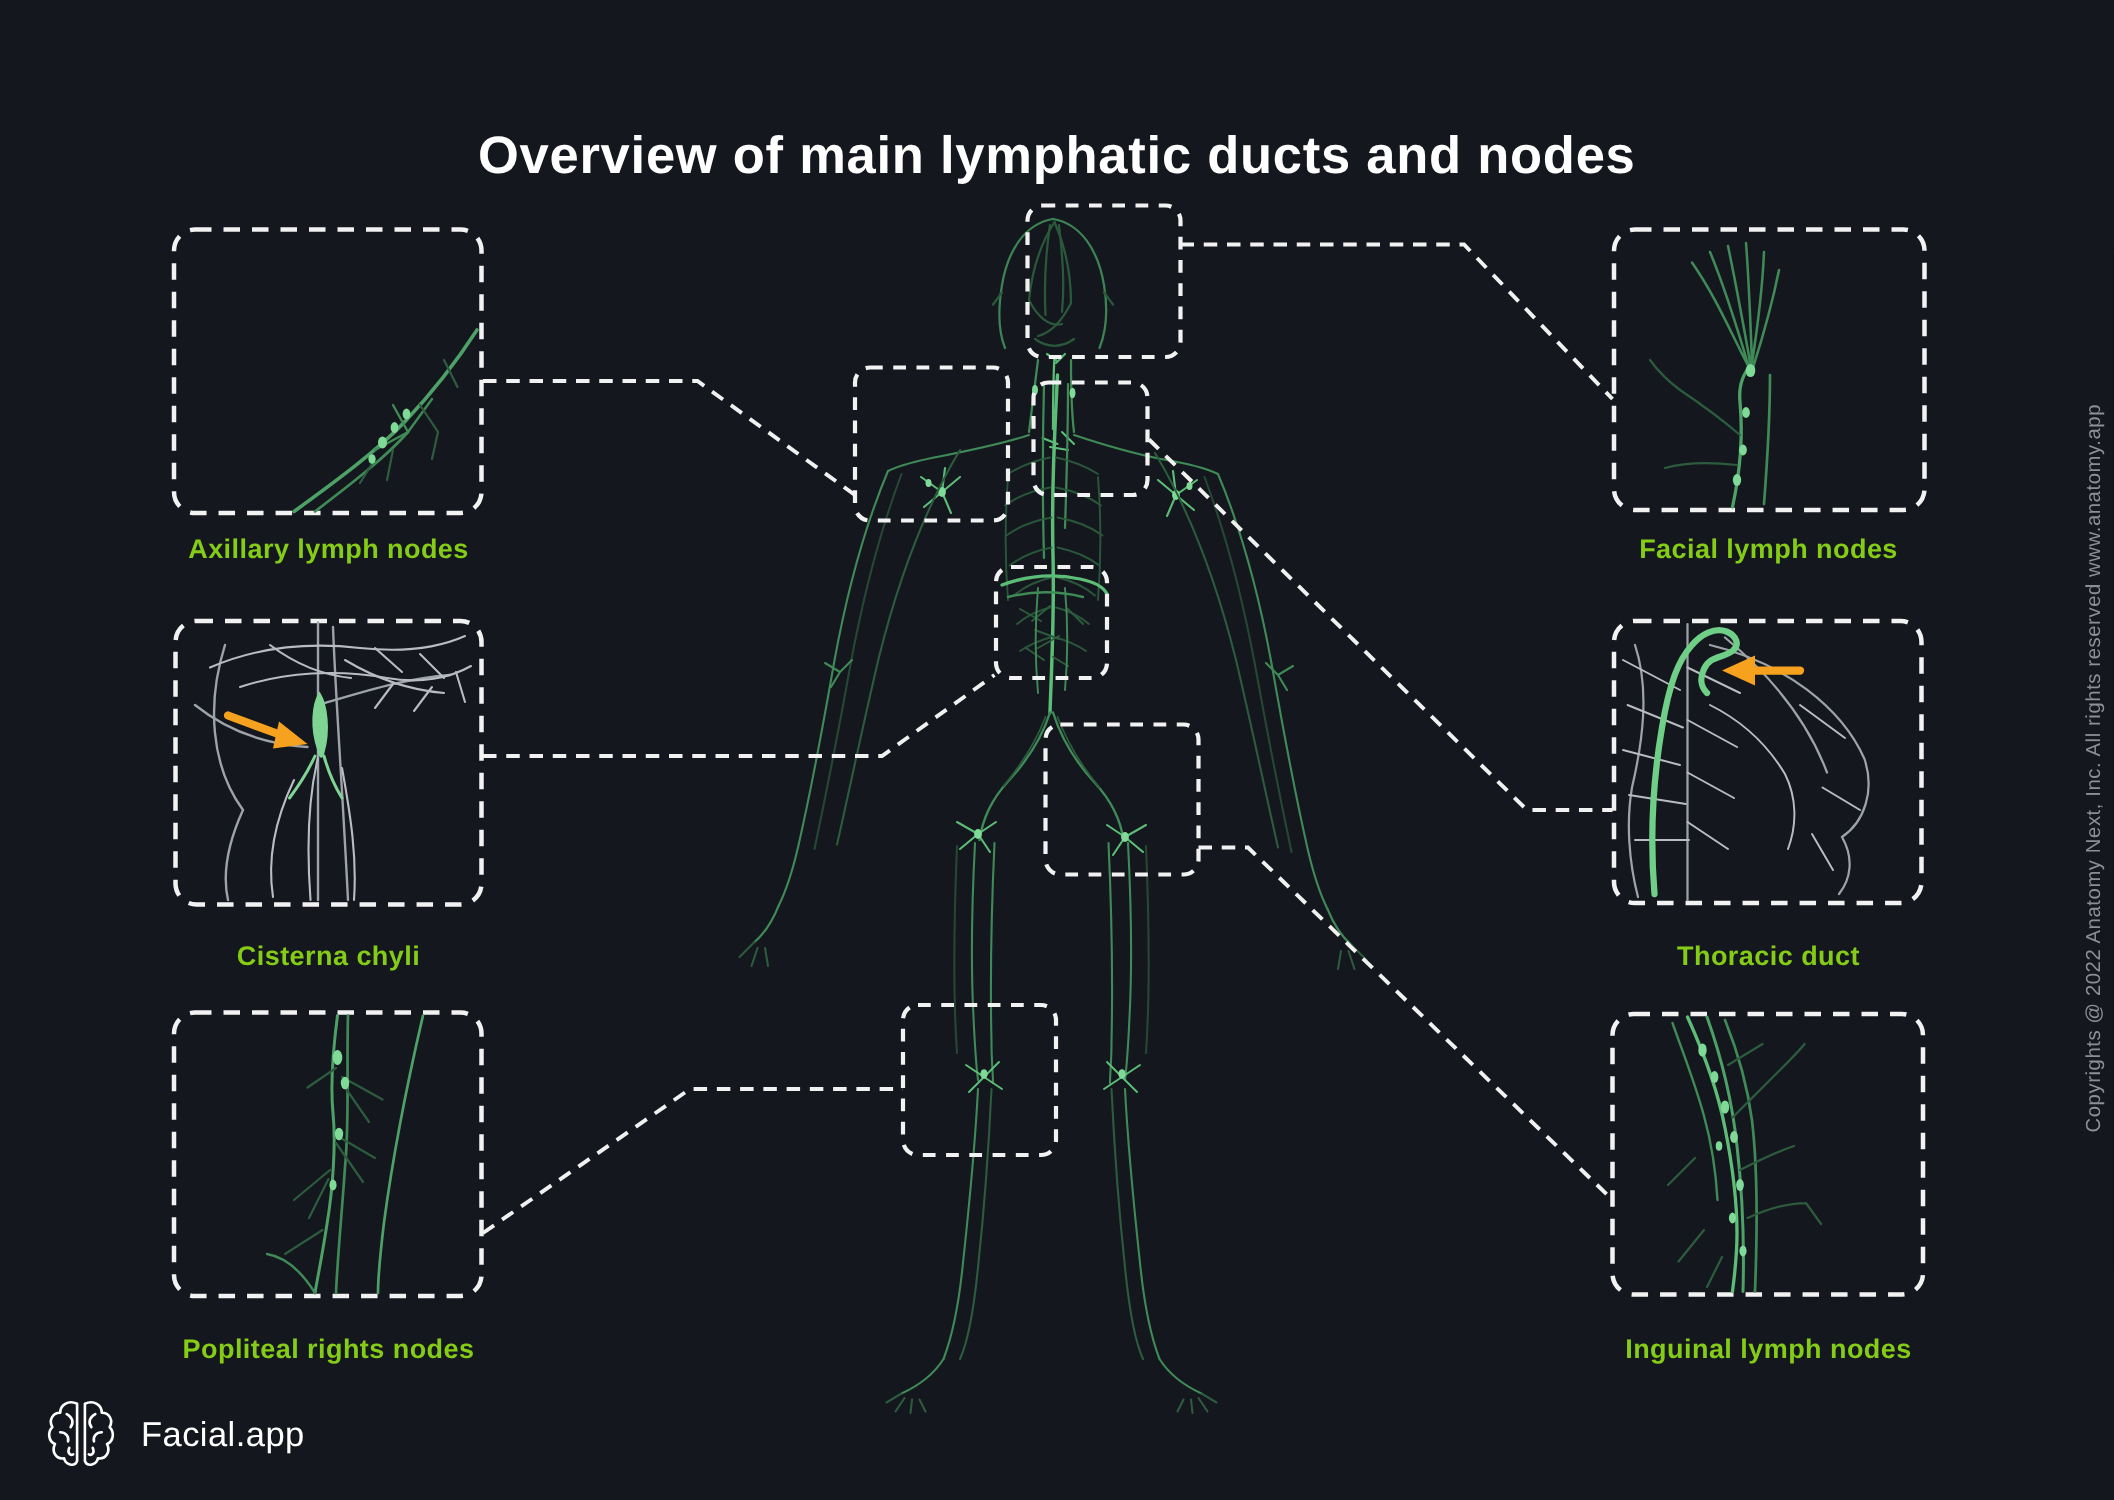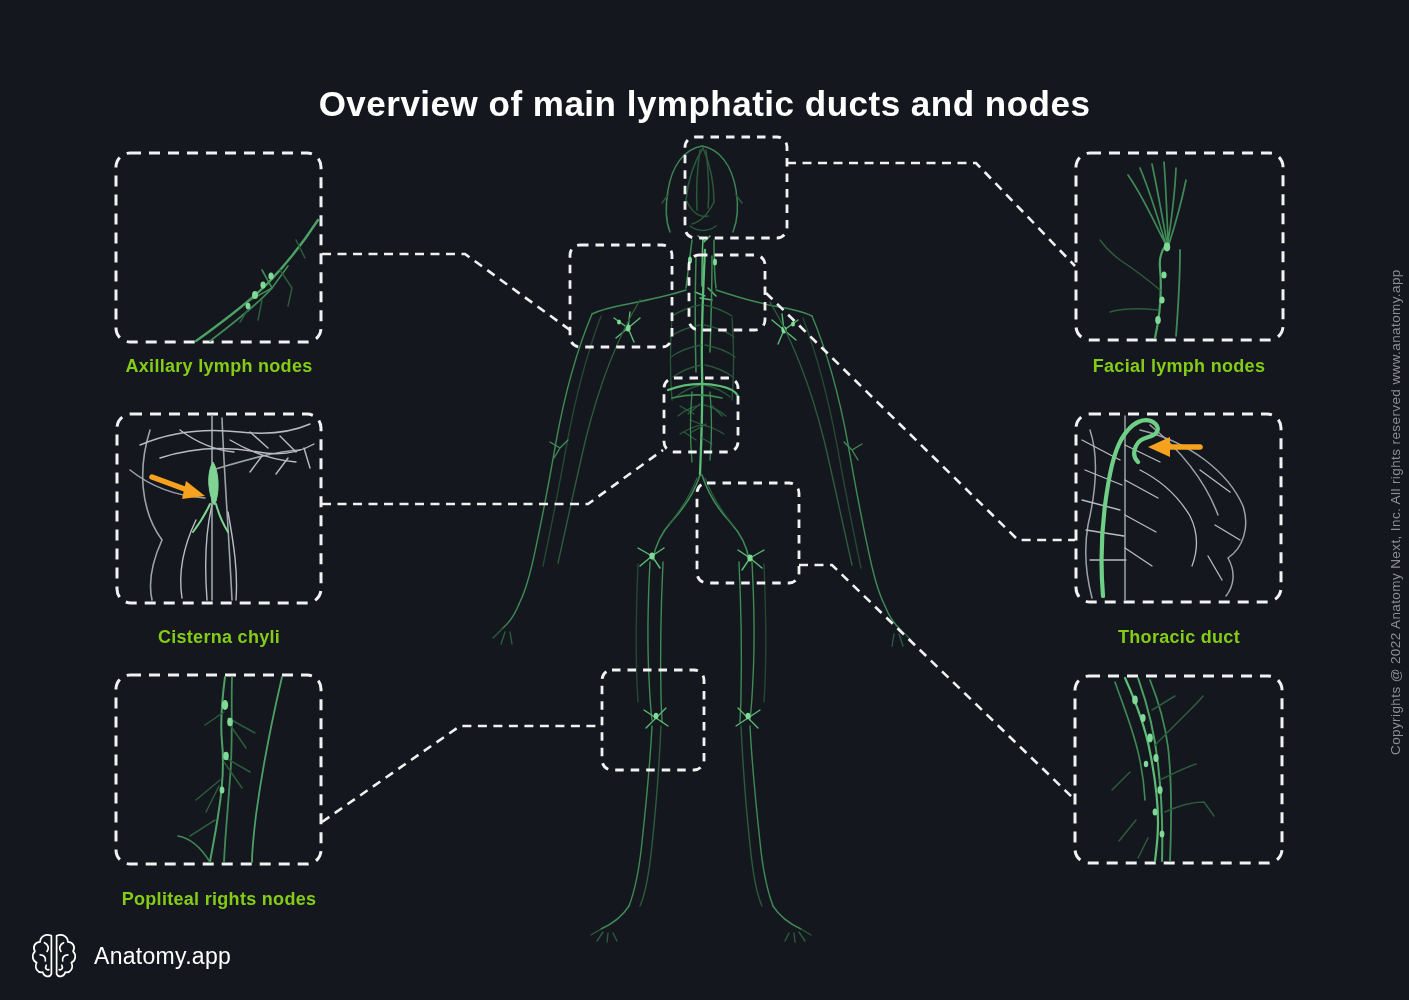--- a/index.html
+++ b/index.html
@@ -291,28 +291,29 @@
     </g>
   </svg>
 
   <div class="title">Overview of main lymphatic ducts and nodes</div>
 
   <div class="inset-label lbl-axillary">Axillary lymph nodes</div>
   <div class="inset-label lbl-facial">Facial lymph nodes</div>
   <div class="inset-label lbl-cisterna">Cisterna chyli</div>
   <div class="inset-label lbl-thoracic">Thoracic duct</div>
   <div class="inset-label lbl-popliteal">Popliteal rights nodes</div>
+  <div class="inset-label lbl-inguinal">Inguinal lymph nodes</div>
 
   <div class="copyright">Copyrights @ 2022 Anatomy Next, Inc. All rights reserved www.anatomy.app</div>
 
   <div class="brandbar">
     <span>
       <svg width="52" height="52" viewBox="0 0 60 60" fill="none" stroke="#ffffff" stroke-width="2" stroke-linejoin="round" stroke-linecap="round">
         <path d="M27 9 C20 6 14 10 14 16 C8 16 5 22 8 27 C4 31 5 38 10 40 C7 46 11 52 17 51 C18 56 25 58 27 53 L27 9 Z"></path>
         <path d="M33 9 C40 6 46 10 46 16 C52 16 55 22 52 27 C56 31 55 38 50 40 C53 46 49 52 43 51 C42 56 35 58 33 53 L33 9 Z"></path>
         <path d="M19 17 C23 19 25 23 22 27 M14 31 C18 31 21 34 20 38 M21 43 C19 47 22 49 24 48"></path>
         <path d="M41 17 C37 19 35 23 38 27 M46 31 C42 31 39 34 40 38 M39 43 C41 47 38 49 36 48"></path>
       </svg>
     </span>
-    <span class="brand-name">Anatomy.app</span>
+    <span class="brand-name">Facial.app</span>
   </div>
 
 </div>
 
 </body></html>

